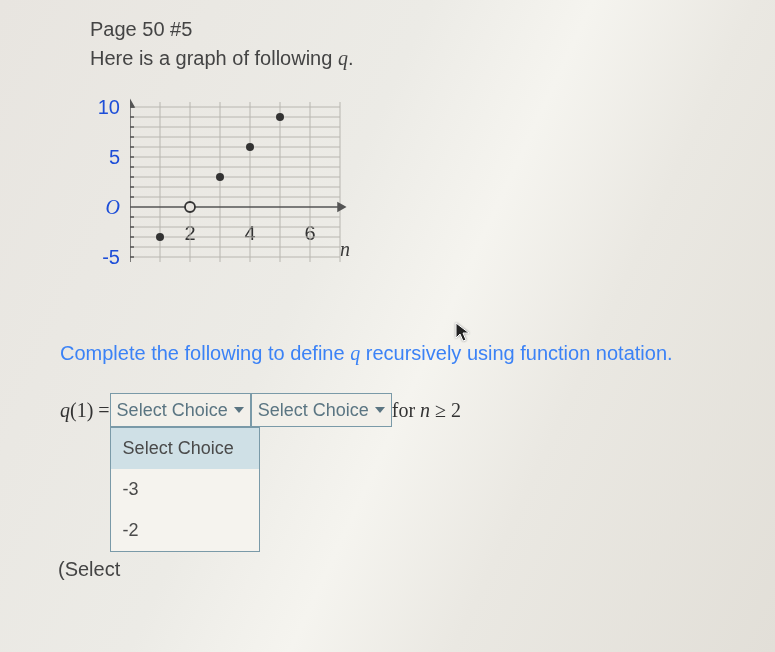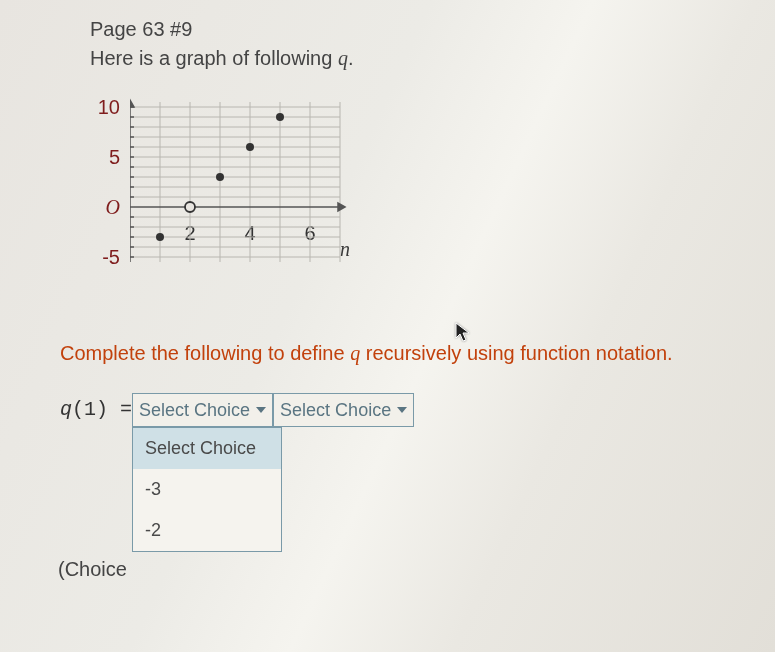--- a/index.html
+++ b/index.html
@@ -10,35 +10,35 @@
     background: linear-gradient(115deg, #e8e5e0 0%, #ecebe6 40%, #f5f4ef 55%, #eae8e2 70%, #e2dfd8 100%);
     padding: 18px 30px 18px 90px;
     color: #3a3a3a;
     position: relative;
     overflow: hidden;
   }
   .page-title { font-size: 20px; color: #444; margin-bottom: 6px; }
   .intro { font-size: 20px; color: #444; margin-bottom: 22px; }
   .intro .ital { font-style: italic; font-family: 'Times New Roman', serif; }
   .chart-wrap { position: relative; width: 270px; height: 220px; margin-bottom: 30px; }
-  .y-tick-label { position: absolute; right: 240px; font-size: 20px; color: #7f1d1d; transform: translateY(-50%); }
+  .y-tick-label { position: absolute; right: 240px; font-size: 20px; color: #1d4ed8; transform: translateY(-50%); }
   .x-tick-label { position: absolute; top: 155px; font-size: 20px; color: #333; transform: translateX(-50%); }
   .axis-n { position: absolute; top: 146px; left: 250px; font-style: italic; font-family: 'Times New Roman', serif; font-size: 20px; }
   svg.chart { position: absolute; left: 40px; top: 0; }
   .grid line { stroke: #b8b6b0; stroke-width: 1; }
   .axis line { stroke: #555; stroke-width: 1.5; }
   .pt { fill: #333; }
   .open-pt { fill: #e8e5e0; stroke: #333; stroke-width: 1.8; }
   .arrow { stroke: #555; stroke-width: 1.5; fill: #555; }
 
-  .instruction { font-size: 20px; color: #c2410c; margin: 24px 0 28px -30px; }
+  .instruction { font-size: 20px; color: #3b82f6; margin: 24px 0 28px -30px; }
   .instruction .ital { font-style: italic; font-family: 'Times New Roman', serif; }
 
   .equation-row { font-size: 20px; color: #333; margin-left: -30px; display: flex; align-items: flex-start; flex-wrap: wrap; position: relative; }
-  .math { font-family: Liberation Mono, monospace; font-style: italic; line-height: 34px; }
+  .math { font-family: Liberation Serif, serif; font-style: italic; line-height: 34px; }
   .math .up { font-style: normal; }
   .select-box {
     display: inline-flex; align-items: center;
     border: 1px solid #7a9aa8;
     background: #f2f0ea;
     padding: 4px 6px;
     font-size: 18px; color: #5a7582;
     height: 34px;
     font-style: normal;
     font-family: Arial, sans-serif;
@@ -62,21 +62,21 @@
   .dropdown .opt.sel { background: #cfe0e6; }
 
   .lesson { position: absolute; left: 58px; top: 558px; font-size: 20px; color: #444; }
 
   .cursor { position: absolute; }
   .cursor svg { filter: drop-shadow(0 0 1px rgba(0,0,0,.4)); }
 </style>
 </head>
 <body>
 
-<div class="page-title">Page 63 #9</div>
+<div class="page-title">Page 50 #5</div>
 <div class="intro">
   <span>Here is a graph of following </span><span class="ital">q</span><span>.</span>
 </div>
 
 <div class="chart-wrap">
 
   <div class="y-tick-label" style="top:15px">10</div>
   <div class="y-tick-label" style="top:65px">5</div>
   <div class="y-tick-label" style="top:115px; font-style:italic; font-family:'Times New Roman',serif">O</div>
   <div class="y-tick-label" style="top:165px">-5</div>
@@ -158,21 +158,24 @@
     <div class="dropdown">
       <div class="opt sel">Select Choice</div>
       <div class="opt">-3</div>
       <div class="opt">-2</div>
     </div>
   </span>
   <span class="select-box">
     <span>Select Choice</span>
     <span class="chev"></span>
   </span>
+  <span class="math">
+    <span class="up"> for </span><span class="ital">n</span><span class="up"> ≥ 2</span>
+  </span>
 </div>
 
-<div class="lesson">(Choice</div>
+<div class="lesson">(Select</div>
 
 <div class="cursor" style="left:455px; top:322px;">
   <svg width="16" height="22">
       <path d="M1 1 L1 16 L5 12 L8 19 L11 18 L8 11 L14 11 Z" fill="#222" stroke="#fff" stroke-width="1"></path>
     </svg>
 </div>
 
 </body></html>

